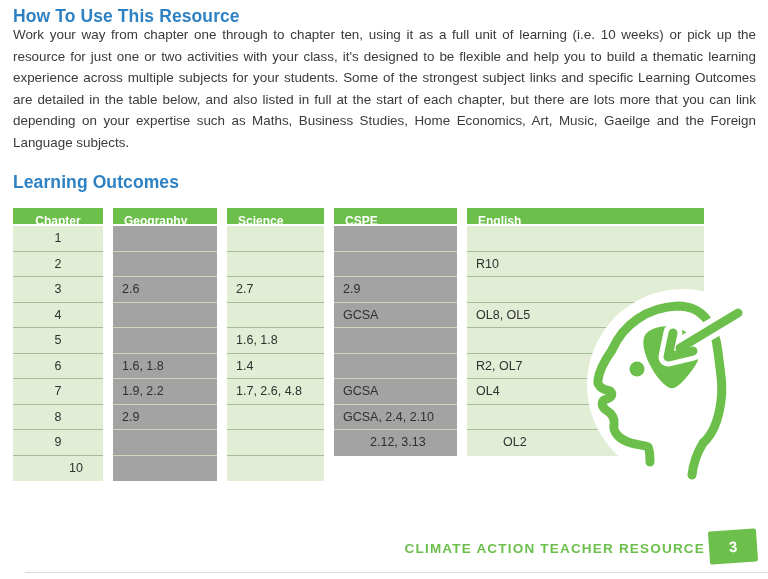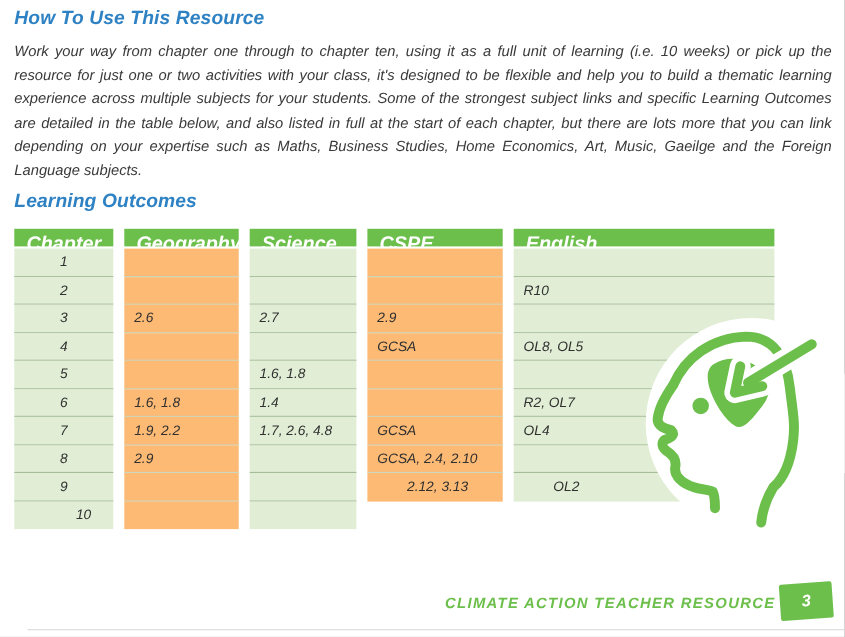--- a/index.html
+++ b/index.html
@@ -11,64 +11,63 @@
     --sep-white:#c9d8bf;
   }
   *{margin:0;padding:0;box-sizing:border-box;}
   html,body{background:#888;}
   .page{
     position:relative;
     width:768px;height:579px;
     background:#fff;
     overflow:hidden;
     font-family:"Liberation Sans", sans-serif;
-    font-style:italic;
   }
   .h-blue{
     position:absolute;left:13px;
     color:var(--blue);
     font-size:17.5px;font-weight:700;
     letter-spacing:.1px;
   }
   #title1{top:6px;}
   #title2{top:172px;}
   .intro{
-    position:absolute;left:13px;top:36px;width:743px;
+    position:absolute;left:13px;top:24px;width:743px;
     font-size:13.4px;line-height:21.6px;
     color:var(--ink);
     text-align:justify;
   }
   
   .lo-table{
     position:absolute;left:13px;top:208px;
     display:flex;gap:10px;
   }
   .col{display:flex;flex-direction:column;}
   .c0{width:90px;}
   .c1{width:104px;}
   .c2{width:97px;}
   .c3{width:123px;}
   .c4{width:237px;}
   .th{
     height:16px;line-height:27px;
     background:var(--green);
-    color:#fff;font-weight:700;font-size:18px;
+    color:#fff;font-weight:700;font-size:12px;
     padding-left:11px;
   }
   .th.center{padding-left:0;text-align:center;}
   .td{
     height:25.5px;line-height:25px;
     font-size:12.5px;color:#303030;
     padding-left:9px;
     border-bottom:1px solid transparent;
     white-space:nowrap;overflow:hidden;
   }
   .col .td:nth-of-type(2){margin-top:2px;}
   .gc .td{background:var(--light-green);border-bottom-color:var(--sep-green);}
-  .wc .td{background:#fdba74;border-bottom-color:var(--sep-white);}
+  .wc .td{background:#a3a3a3;border-bottom-color:var(--sep-white);}
   .col .td:last-child{border-bottom-color:transparent;padding-left:36px;}
   .c0 .td{text-align:center;padding-left:0;}
   
   .illus{
     position:absolute;left:583px;top:285px;
     width:200px;height:200px;
     z-index:5;
   }
   
   .footer-brand{

